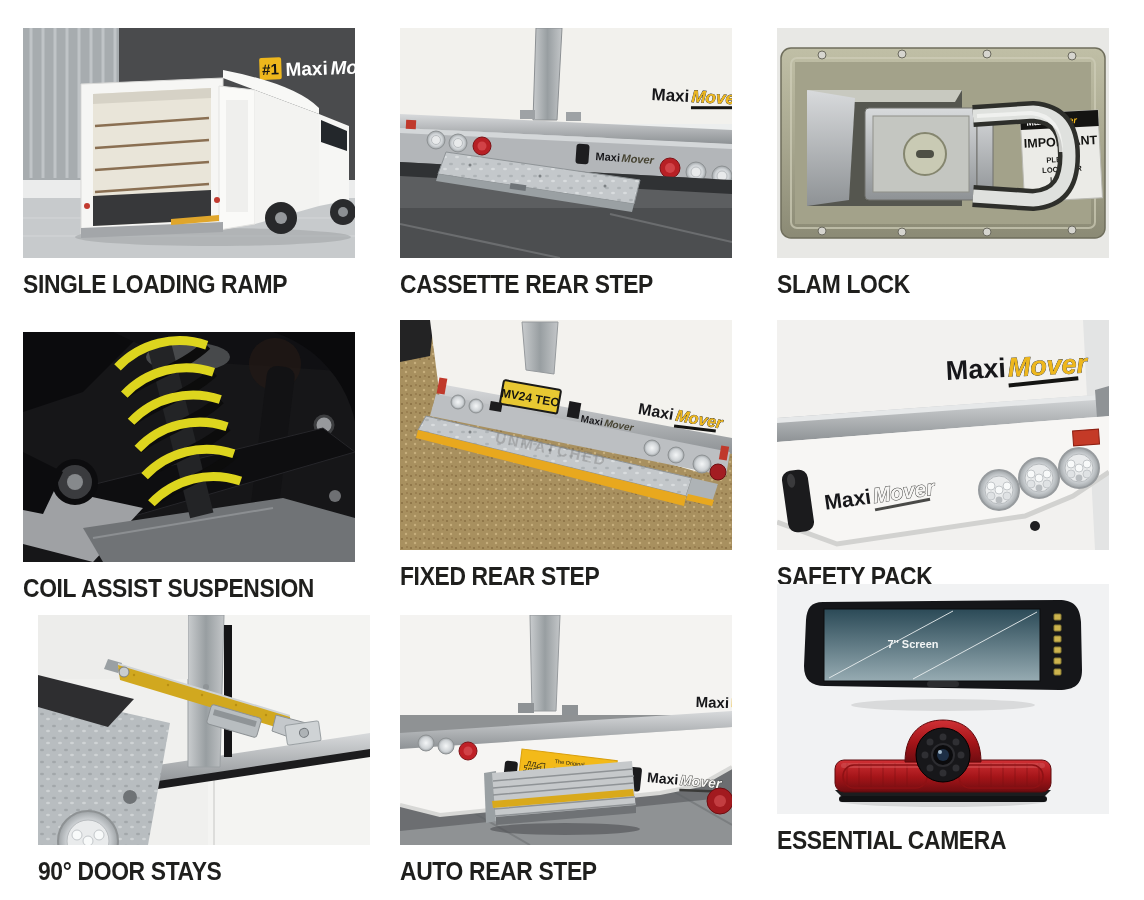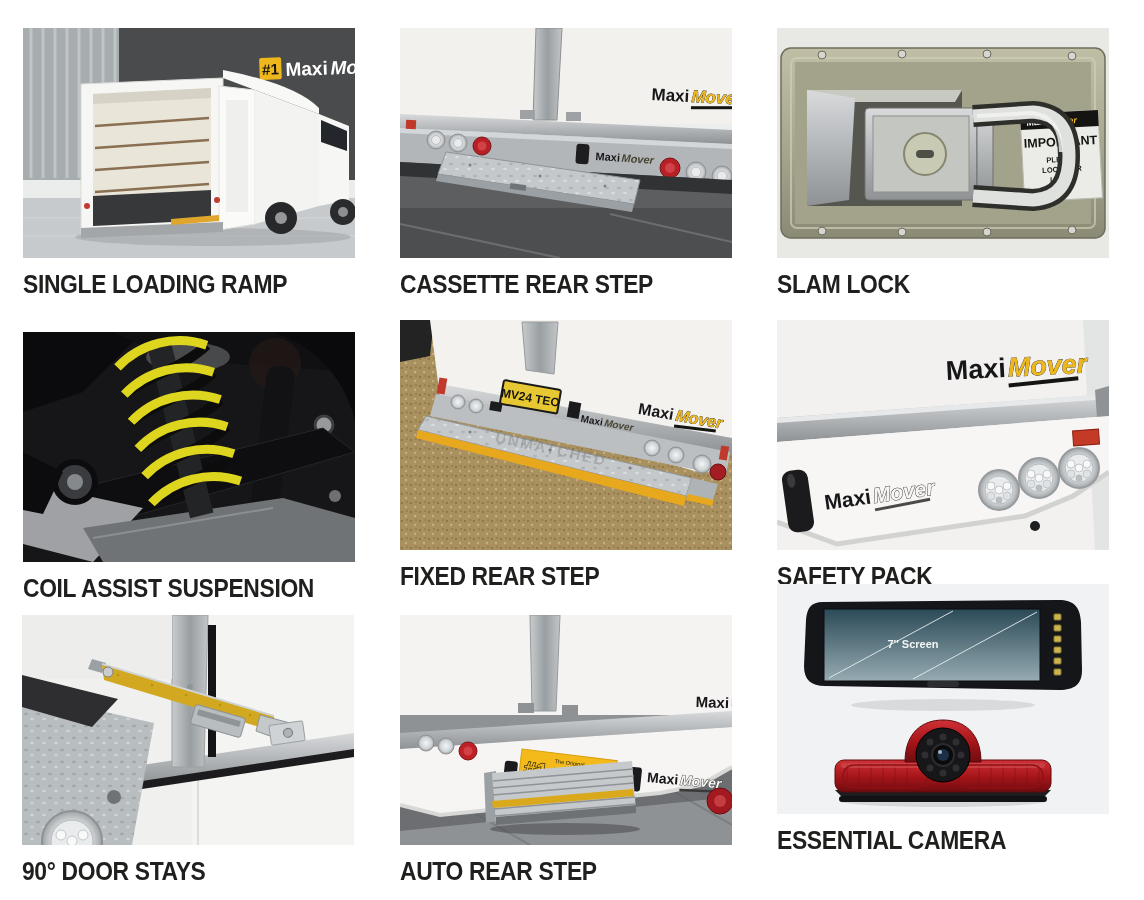--- a/index.html
+++ b/index.html
@@ -359,21 +359,21 @@
             <circle cx="-8" cy="6" r="4" fill="#dfe2e4" stroke="#c3c7ca"></circle>
             <circle cx="8" cy="6" r="4" fill="#dfe2e4" stroke="#c3c7ca"></circle>
             <circle cx="0" cy="10" r="3.4" fill="#b9bdc0"></circle>
           </g>
       </g>
     </svg>
   </div>
   <figcaption class="caption">SAFETY PACK</figcaption>
 </figure>
 
-<figure class="cell" style="left:22px;top:615px">
+<figure class="cell" style="left:38px;top:615px">
   <div class="photo">
     <svg viewBox="0 0 332 230">
       <rect x="0" y="0" width="332" height="230" fill="#f0f0ee"></rect>
       <rect x="170" y="0" width="162" height="230" fill="#f4f4f2"></rect>
       <path d="M176,0 V230" stroke="#dddddb" stroke-width="2"></path>
       <polygon points="120,150 332,118 332,138 120,170" fill="url(#gAlu)"></polygon>
       <polygon points="120,166 332,134 332,142 120,174" fill="#1c1c1e"></polygon>
       <polygon points="150,0 186,0 182,152 150,152" fill="url(#gAlu2)" stroke="#9ba0a3"></polygon>
       <rect x="186" y="10" width="8" height="132" fill="#141416"></rect>
       <circle cx="168" cy="72" r="3" fill="#8f9497"></circle>

